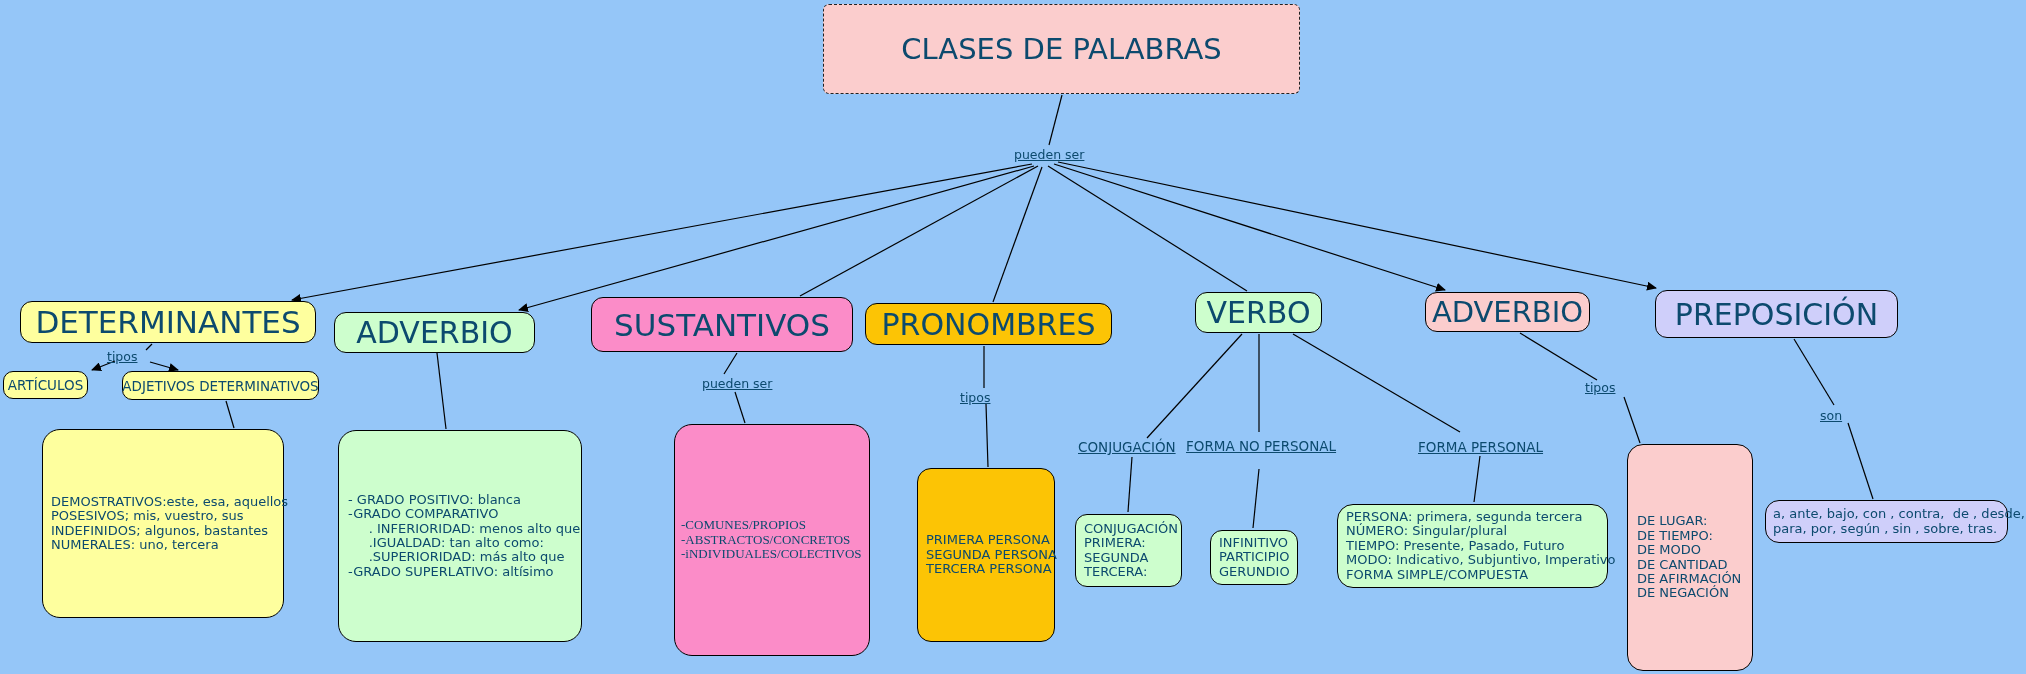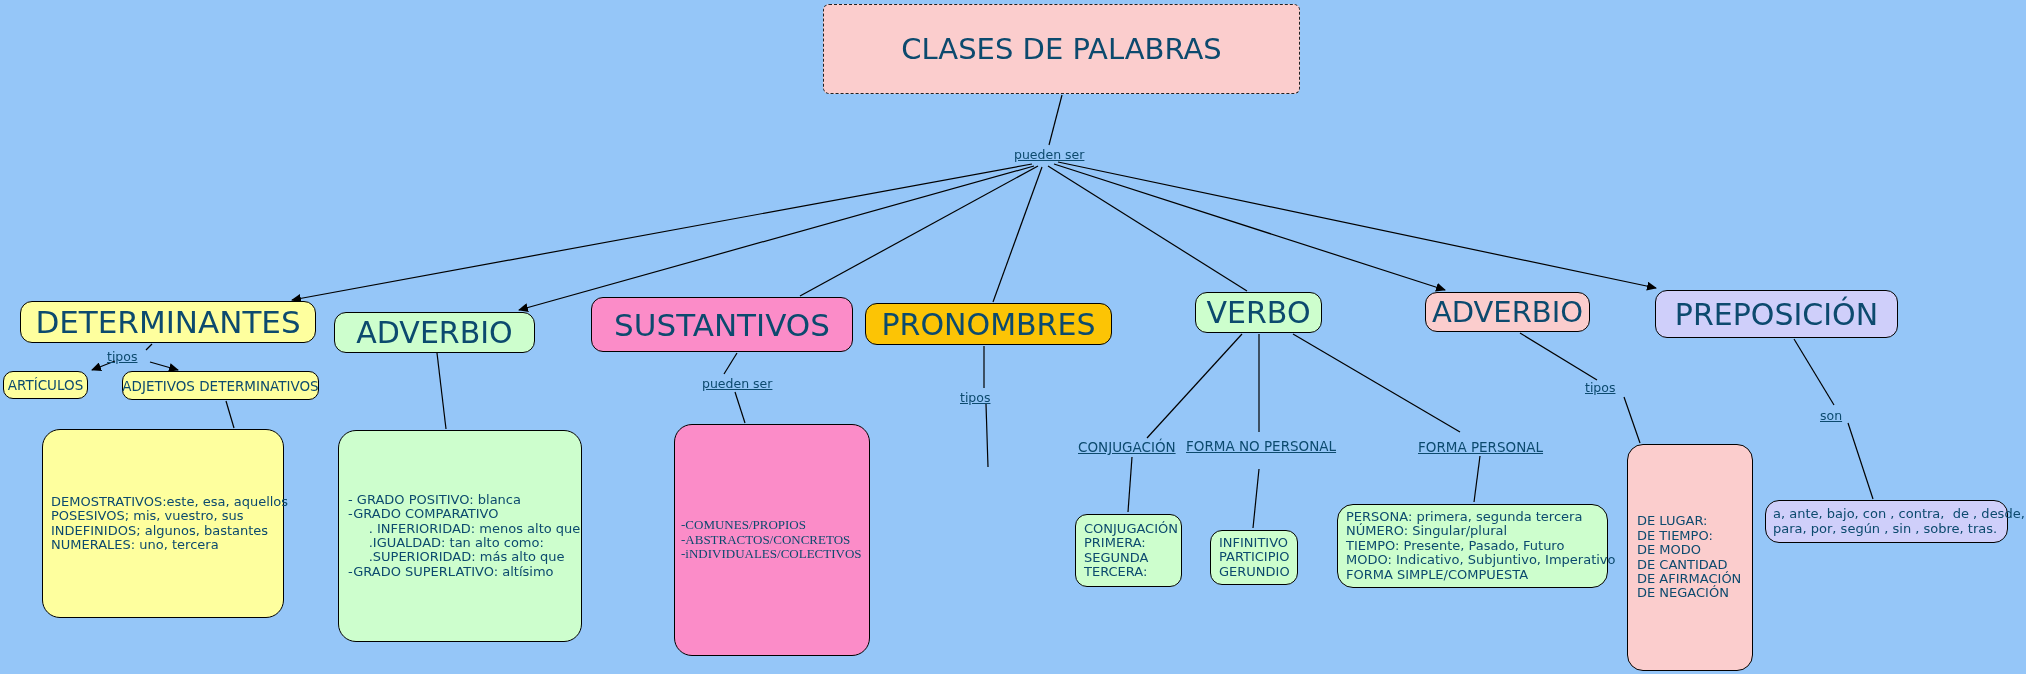--- a/index.html
+++ b/index.html
@@ -105,20 +105,25 @@
   <div class="node detail center pink" style="left:674px;top:424px;width:196px;height:232px;">
     <div class="ln">-COMUNES/PROPIOS</div>
     <div class="ln">-ABSTRACTOS/CONCRETOS</div>
     <div class="ln">-iNDIVIDUALES/COLECTIVOS</div>
   </div>
 
   <div class="node head gold" style="left:865px;top:303px;width:247px;height:42px;font-size:30px;">
     <span>PRONOMBRES</span>
   </div>
   <div class="edge-label" style="left:960px;top:390px;width:50px;">tipos</div>
+  <div class="node detail gold" style="left:917px;top:468px;width:138px;height:174px;padding-left:8px;border-radius:14px;">
+    <div class="ln">PRIMERA PERSONA</div>
+    <div class="ln">SEGUNDA PERSONA</div>
+    <div class="ln">TERCERA PERSONA</div>
+  </div>
 
   <div class="node head green" style="left:1195px;top:292px;width:127px;height:41px;font-size:30px;">
     <span>VERBO</span>
   </div>
   <div class="edge-label big" style="left:1078px;top:439px;width:100px;">CONJUGACIÓN</div>
   <div class="edge-label big" style="left:1186px;top:438px;width:140px;">FORMA NO PERSONAL</div>
   <div class="edge-label big" style="left:1418px;top:439px;width:120px;">FORMA PERSONAL</div>
   <div class="node detail green" style="left:1075px;top:514px;width:107px;height:73px;padding-left:8px;border-radius:12px;">
     <div class="ln">CONJUGACIÓN</div>
     <div class="ln">PRIMERA:</div>

